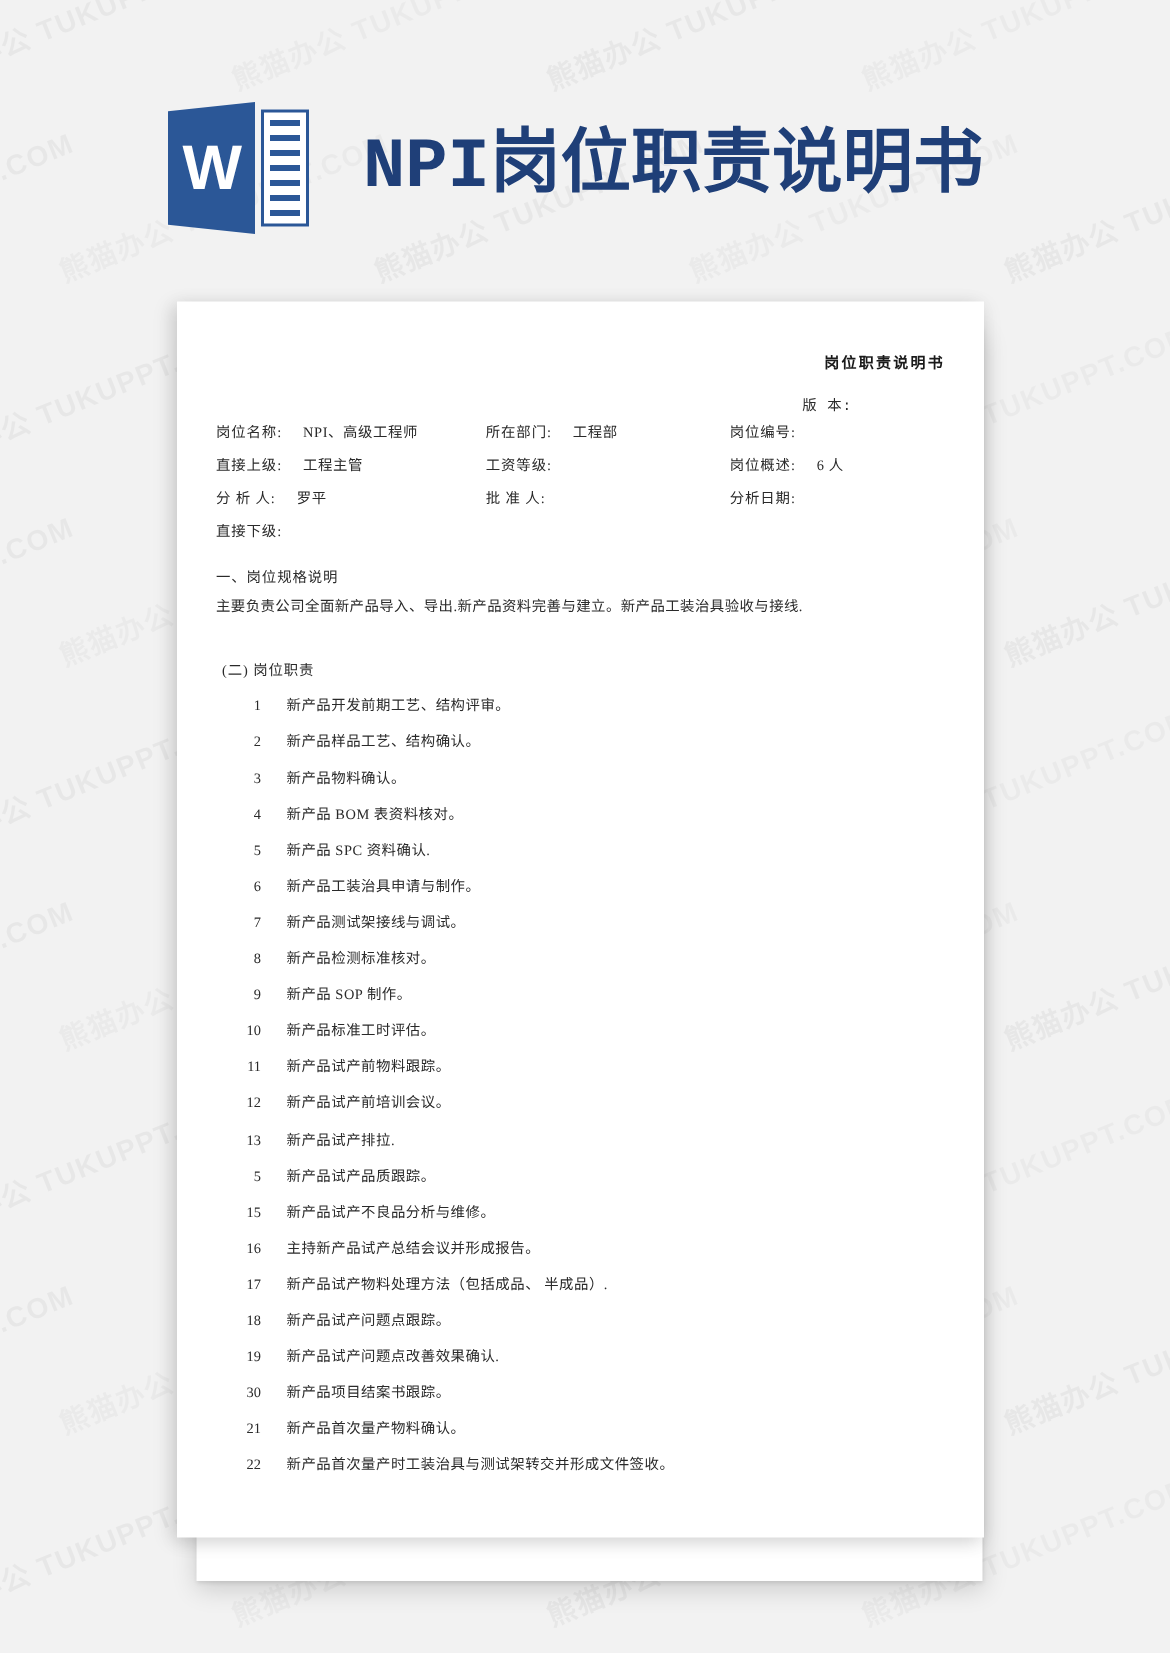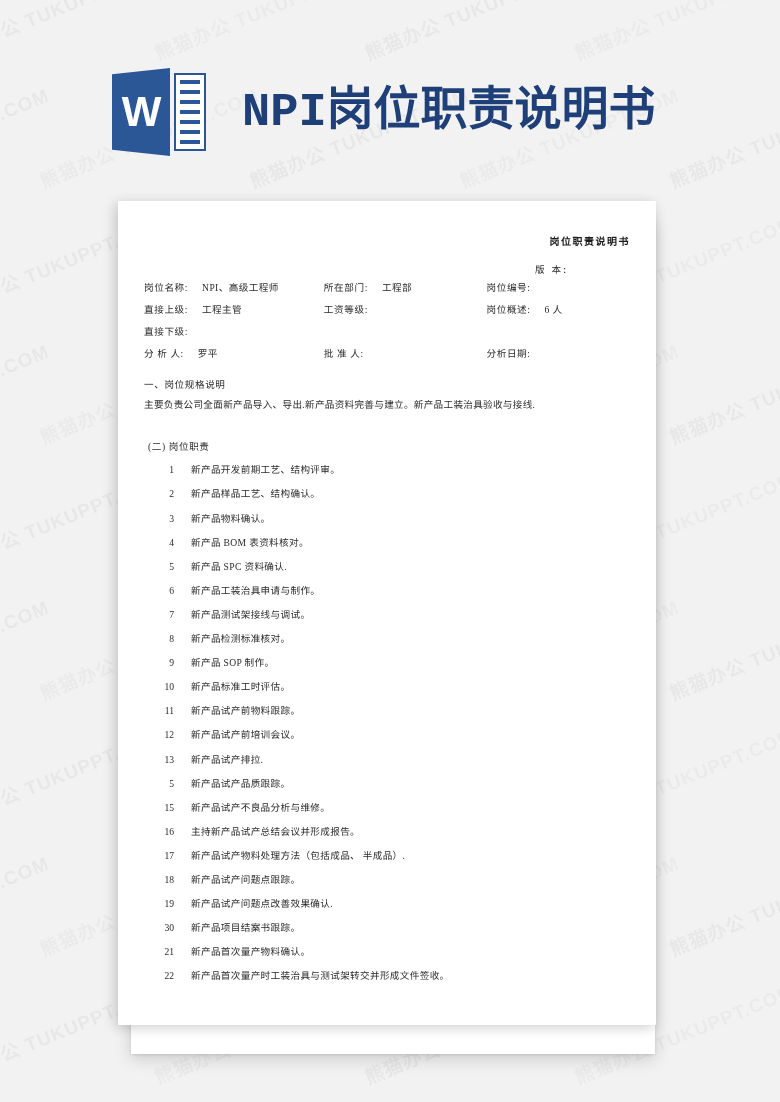--- a/index.html
+++ b/index.html
@@ -315,40 +315,40 @@
         <span class="fld-value"></span>
       </div>
       <div class="col-c">
         <span class="fld-label">岗位概述:</span>
         <span class="fld-value">6 人</span>
       </div>
     </div>
 
     <div class="info-row">
       <div class="col-a">
-        <span class="fld-label">直接下级:</span>
-        <span class="fld-value"></span>
-      </div>
-      <div class="col-b"></div>
-      <div class="col-c"></div>
-    </div>
-
-    <div class="info-row">
-      <div class="col-a">
         <span class="fld-label">分 析 人:</span>
         <span class="fld-value">罗平</span>
       </div>
       <div class="col-b">
         <span class="fld-label">批 准 人:</span>
         <span class="fld-value"></span>
       </div>
       <div class="col-c">
         <span class="fld-label">分析日期:</span>
         <span class="fld-value"></span>
       </div>
+    </div>
+
+    <div class="info-row">
+      <div class="col-a">
+        <span class="fld-label">直接下级:</span>
+        <span class="fld-value"></span>
+      </div>
+      <div class="col-b"></div>
+      <div class="col-c"></div>
     </div>
   </div>
 
   <div class="sec-h">一、岗位规格说明</div>
   <div class="para">主要负责公司全面新产品导入、导出.新产品资料完善与建立。新产品工装治具验收与接线.</div>
   <div class="spacer"></div>
   <div class="sub-h">(二) 岗位职责</div>
 
   <div class="duties" id="duty-list">
       <div class="duty">

